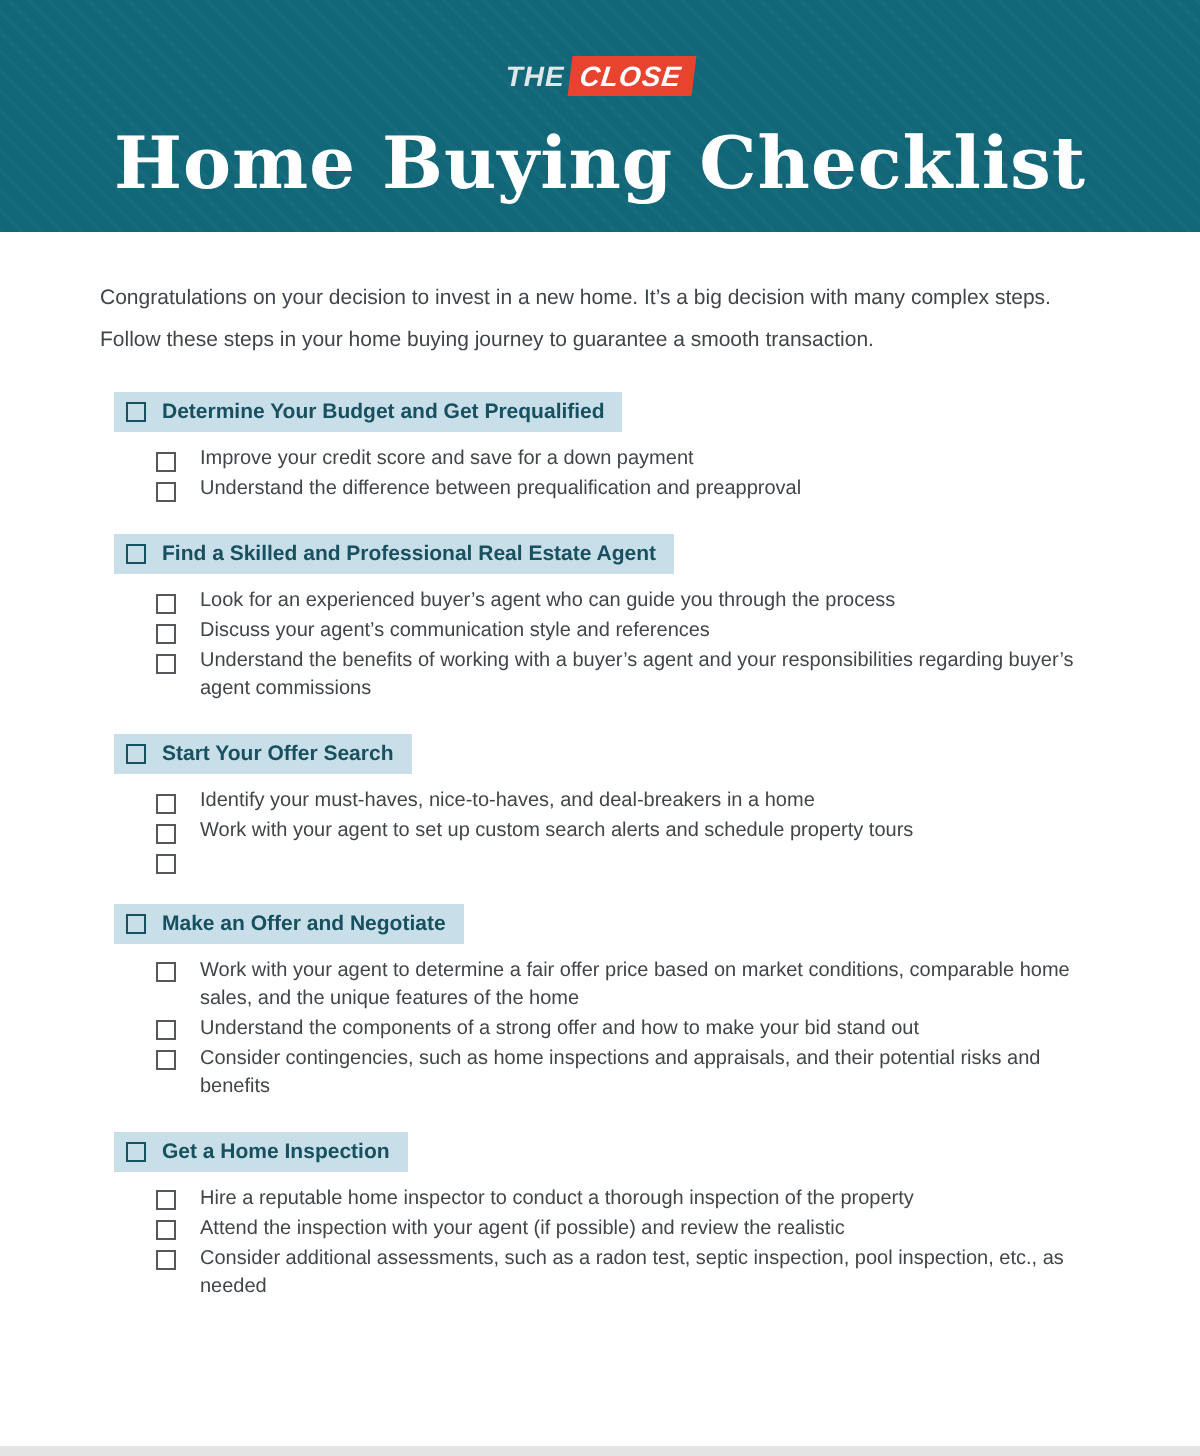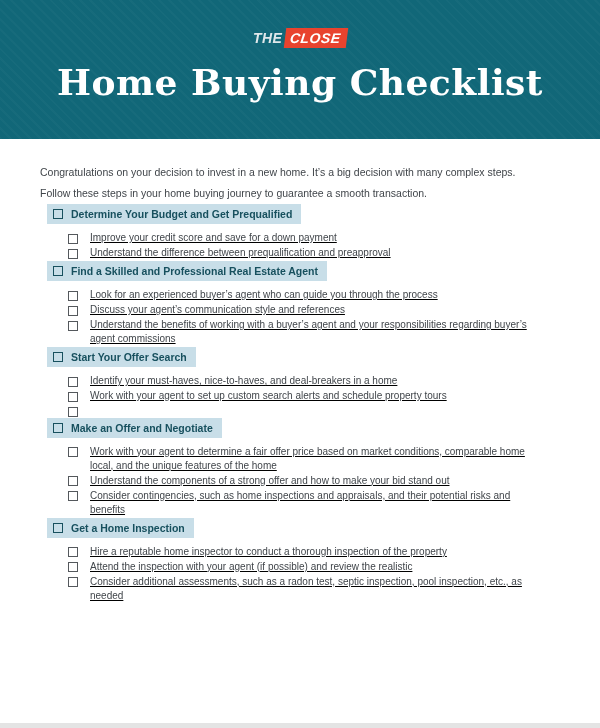--- a/index.html
+++ b/index.html
@@ -7,21 +7,21 @@
     width:600px; height:728px;
     background:#ffffff;
     font-family:"Liberation Sans", sans-serif;
     position:relative;
     overflow:hidden;
   }
   
   .doc-header {
     background:#116778;
     background-image:repeating-linear-gradient(45deg, rgba(255,255,255,0.025) 0 2px, rgba(0,0,0,0) 2px 7px);
-    height:139px;
+    height:116px;
     box-sizing:border-box;
     padding-top:28px;
     text-align:center;
   }
   .logo {
     display:inline-flex; align-items:center;
     font-style:italic; font-weight:bold;
     line-height:1;
   }
   .logo-the {
@@ -36,28 +36,28 @@
   }
   .doc-title {
     margin-top:13px;
     color:#ffffff;
     font-family:"DejaVu Serif", serif;
     font-weight:bold;
     font-size:36px;
     letter-spacing:0.5px;
   }
   
-  .content { padding:23px 50px 0 40px; }
+  .content { padding:23px 50px 0 50px; }
   .intro {
     margin:0;
     color:#40454a;
     font-size:10.5px;
     line-height:21px;
   }
-  .section { margin-left:7px;text-decoration:underline; }
+  .section { margin-top:15px; margin-left:7px; }
   .sec-header {
     display:inline-flex; align-items:center;
     background:#c8dee8;
     padding:4px 9px 4px 6px;
   }
   .cb {
     display:inline-block;
     width:8px; height:8px;
     border:1.2px solid #54585c;
     background:transparent;
@@ -166,21 +166,21 @@
   </section>
 
   <section class="section">
     <div class="sec-header">
       <span class="cb cb-teal"></span>
       <span class="sec-title">Make an Offer and Negotiate</span>
     </div>
     <div class="items">
       <div class="item">
         <span class="cb"></span>
-        <span class="item-text">Work with your agent to determine a fair offer price based on market conditions, comparable home local, and the unique features of the home</span>
+        <span class="item-text">Work with your agent to determine a fair offer price based on market conditions, comparable home sales, and the unique features of the home</span>
       </div>
       <div class="item">
         <span class="cb"></span>
         <span class="item-text">Understand the components of a strong offer and how to make your bid stand out</span>
       </div>
       <div class="item">
         <span class="cb"></span>
         <span class="item-text">Consider contingencies, such as home inspections and appraisals, and their potential risks and benefits</span>
       </div>
     </div>

